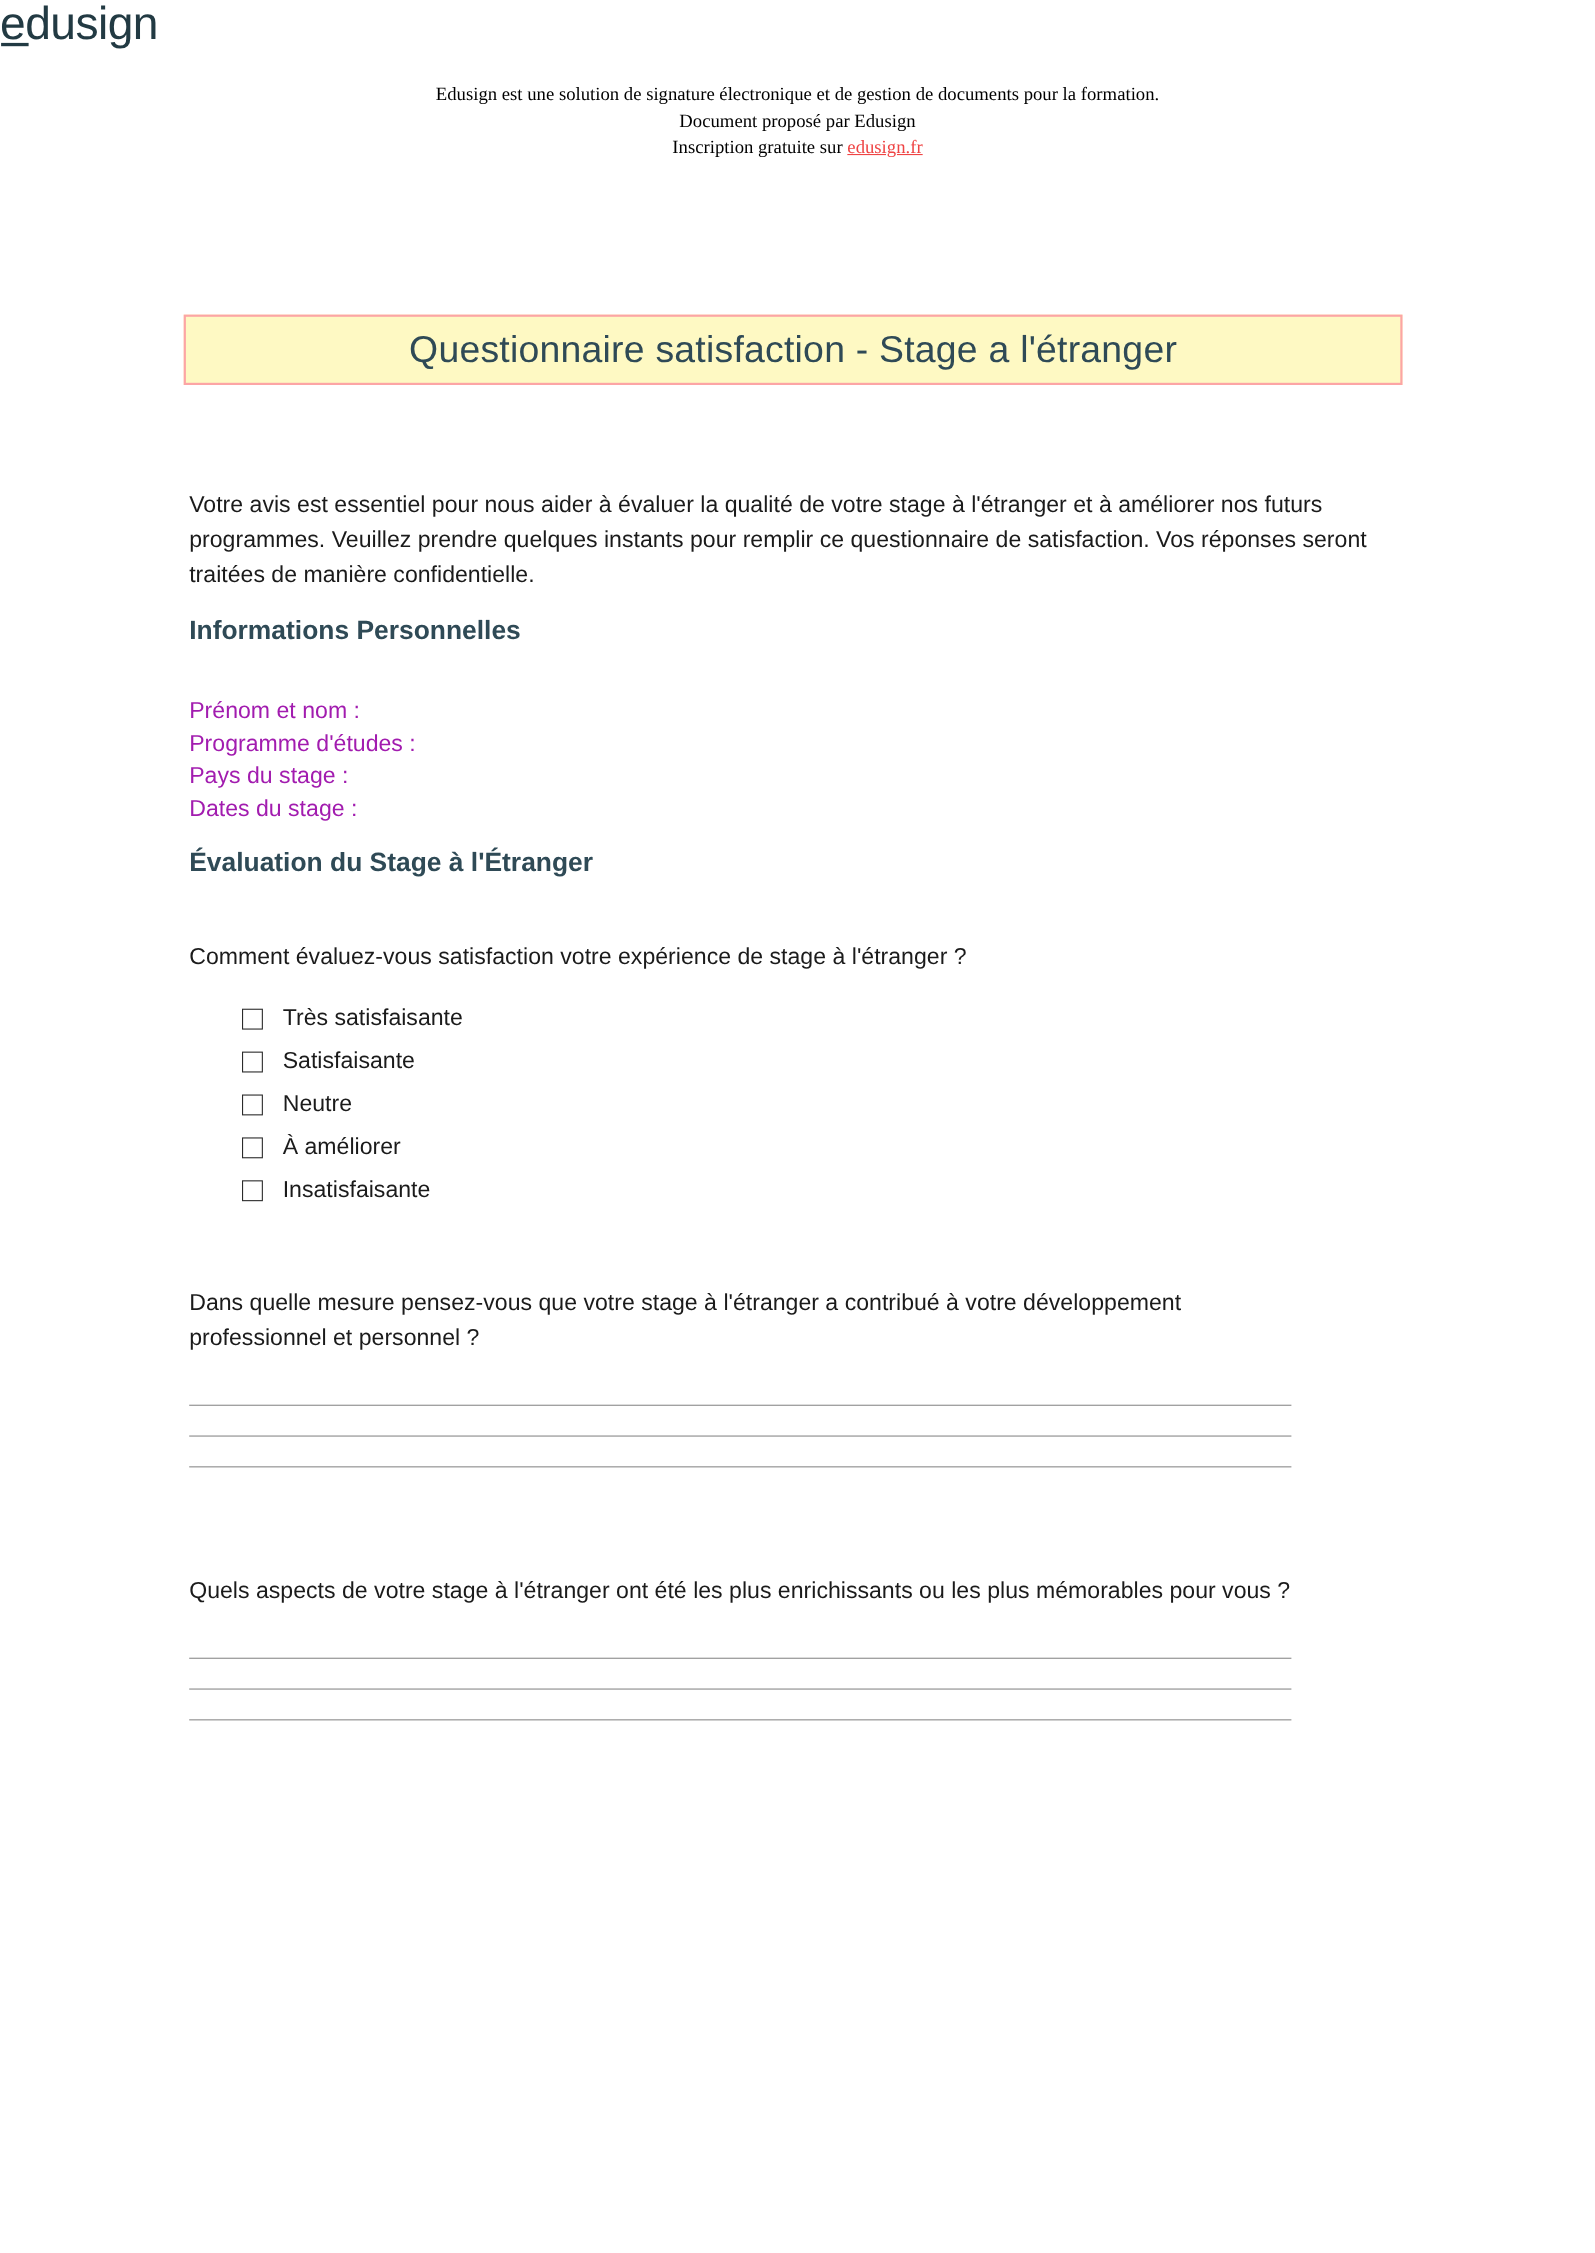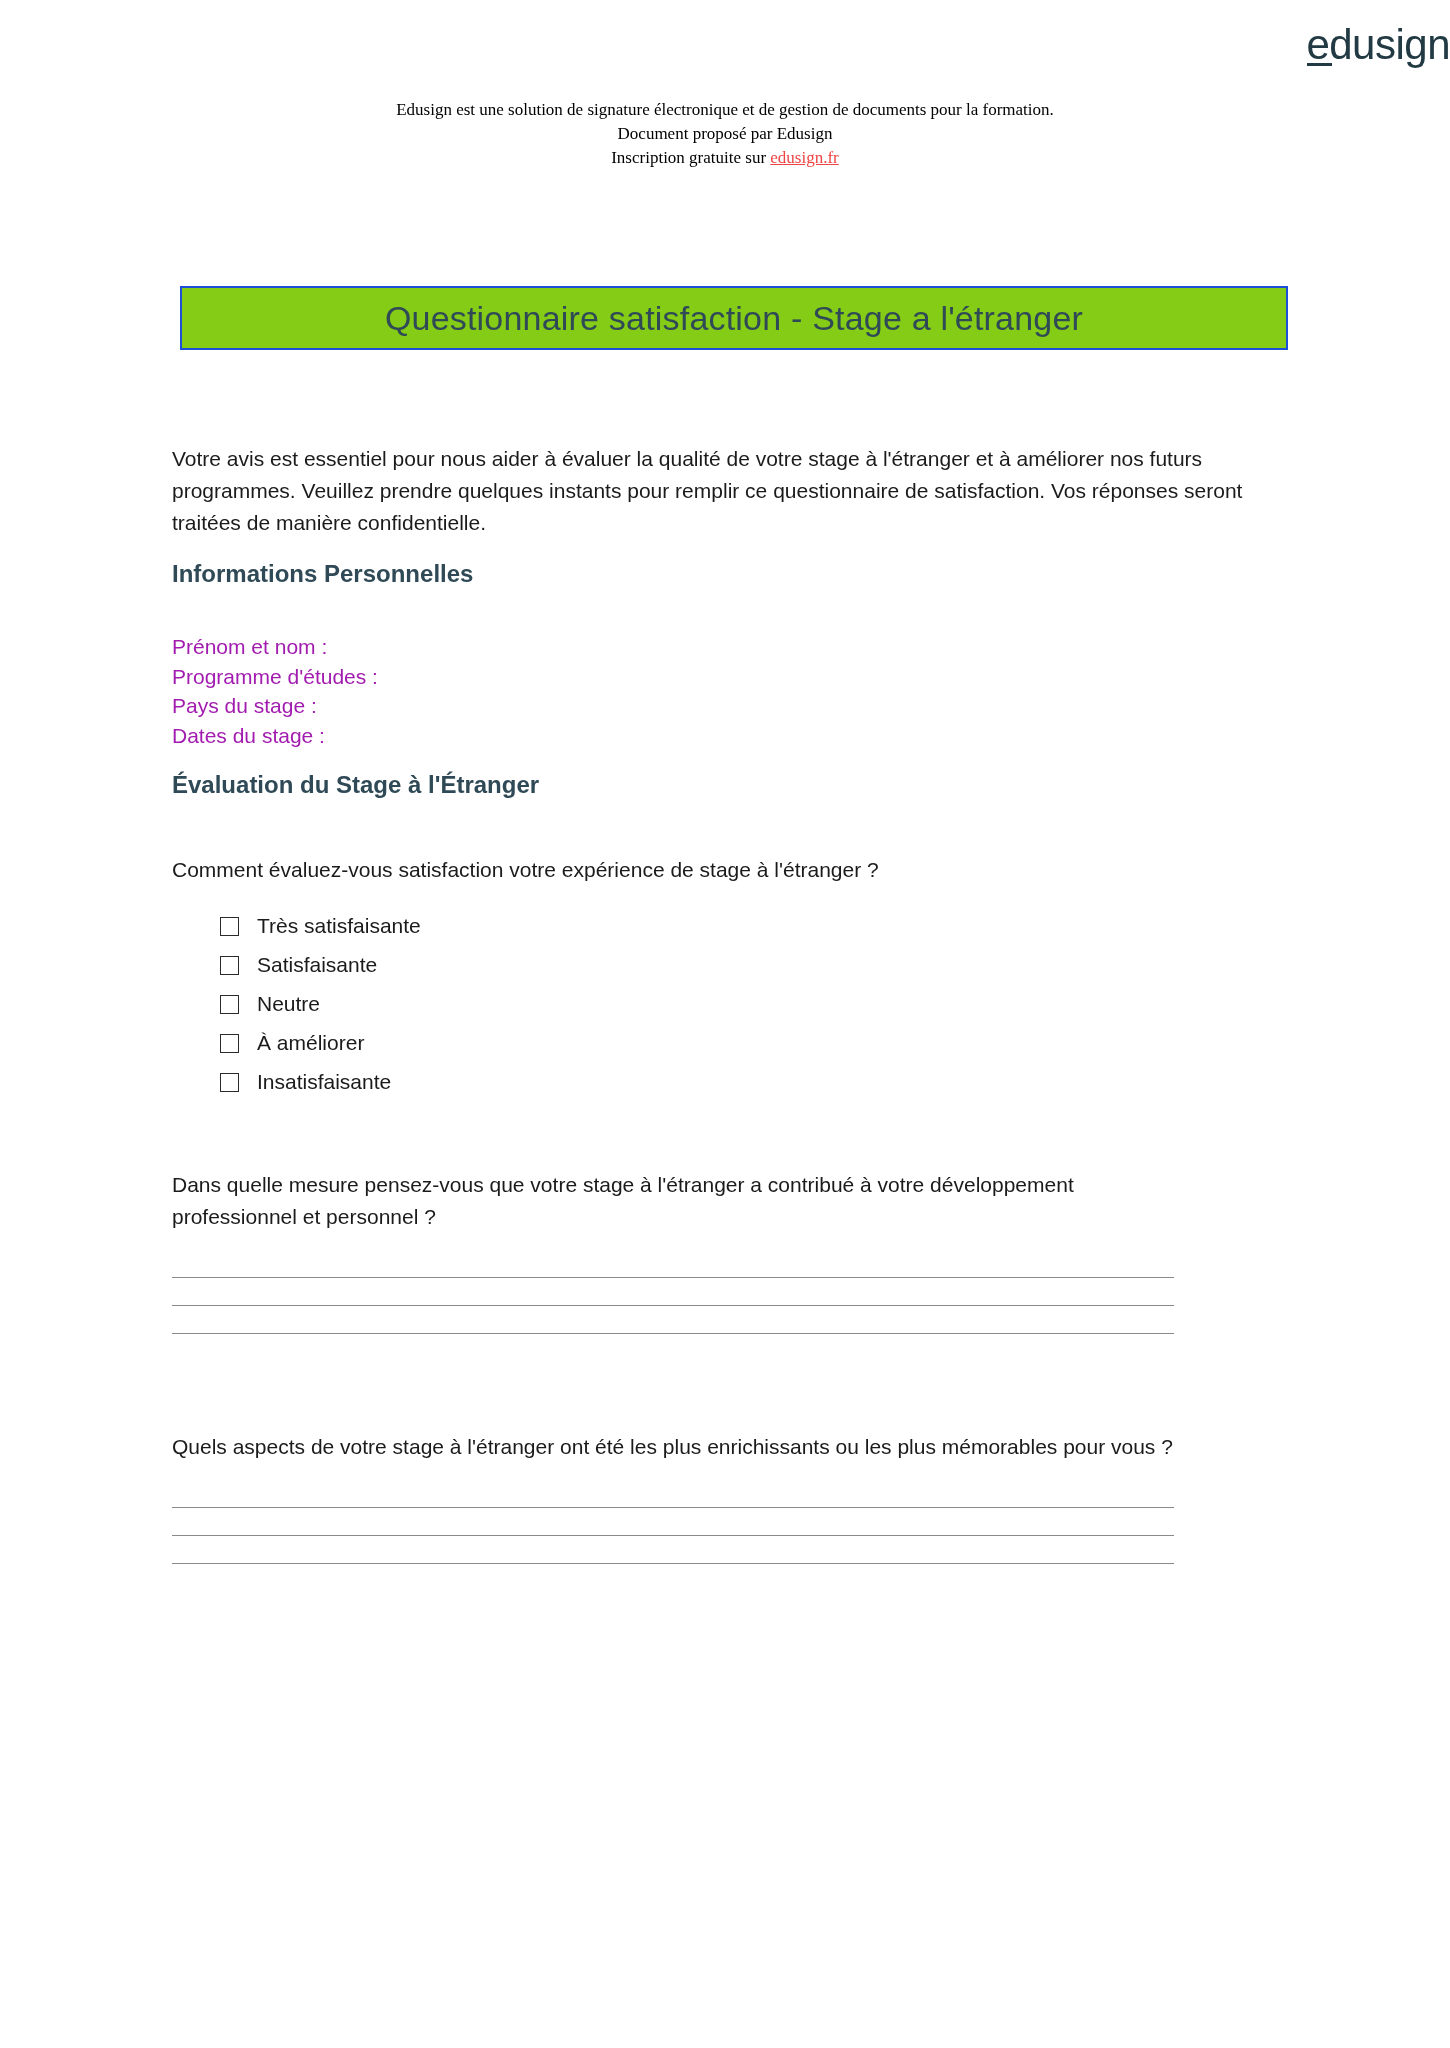--- a/index.html
+++ b/index.html
@@ -12,22 +12,21 @@
     width: 1450px;
     height: 2048px;
     background: #ffffff;
     margin: 0 auto;
     font-family: "Liberation Sans", sans-serif;
     overflow: hidden;
   }
 
   
   .brand-wrap {
-    text-align: right;
-    padding-top: 24px;
+    text-align: left;
   }
   .brand {
     display: inline-block;
     font-family: "Liberation Sans", sans-serif;
     font-size: 42px;
     font-weight: 500;
     letter-spacing: -0.5px;
     color: #223A43;
     line-height: 1;
     position: relative;
@@ -51,30 +50,30 @@
   }
   .header-note div { white-space: nowrap; }
   .header-link {
     color: #ef4444;
     text-decoration: underline;
   }
 
   
   .title-box {
     position: absolute;
-    left: 180px;
+    left: 167px;
     top: 286px;
     width: 1108px;
     height: 64px;
-    border: 2px solid #1d4ed8;
+    border: 2px solid #fca5a5;
     box-sizing: border-box;
     display: flex;
     align-items: center;
     justify-content: center;
-    background: #84cc16;
+    background: #fef9c3;
   }
   .title-text {
     font-family: "Liberation Sans", sans-serif;
     font-size: 34px;
     font-weight: 400;
     color: #2F4A56;
     letter-spacing: 0.2px;
     white-space: nowrap;
   }
 

